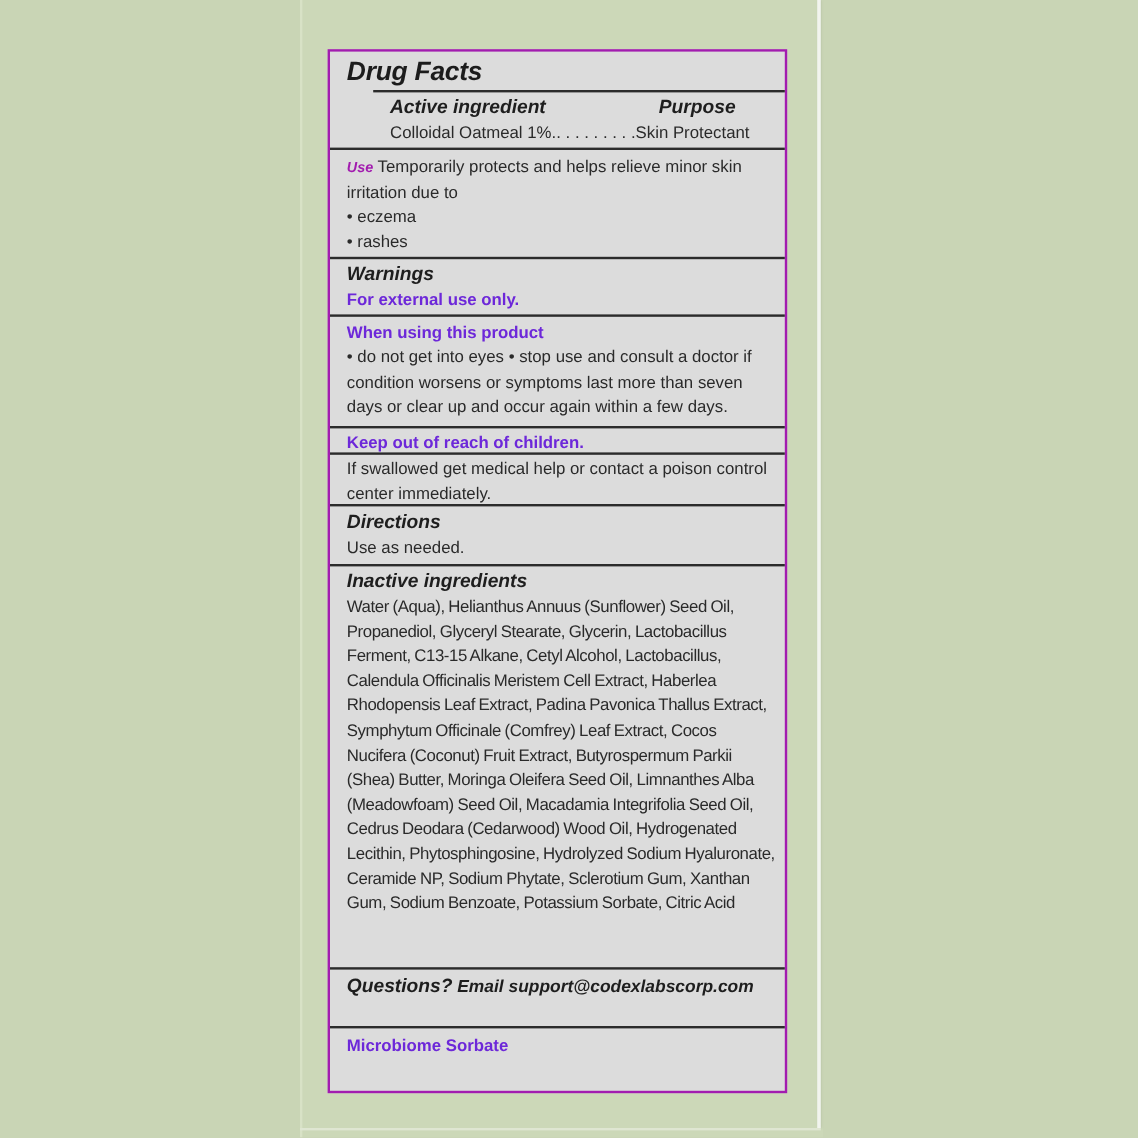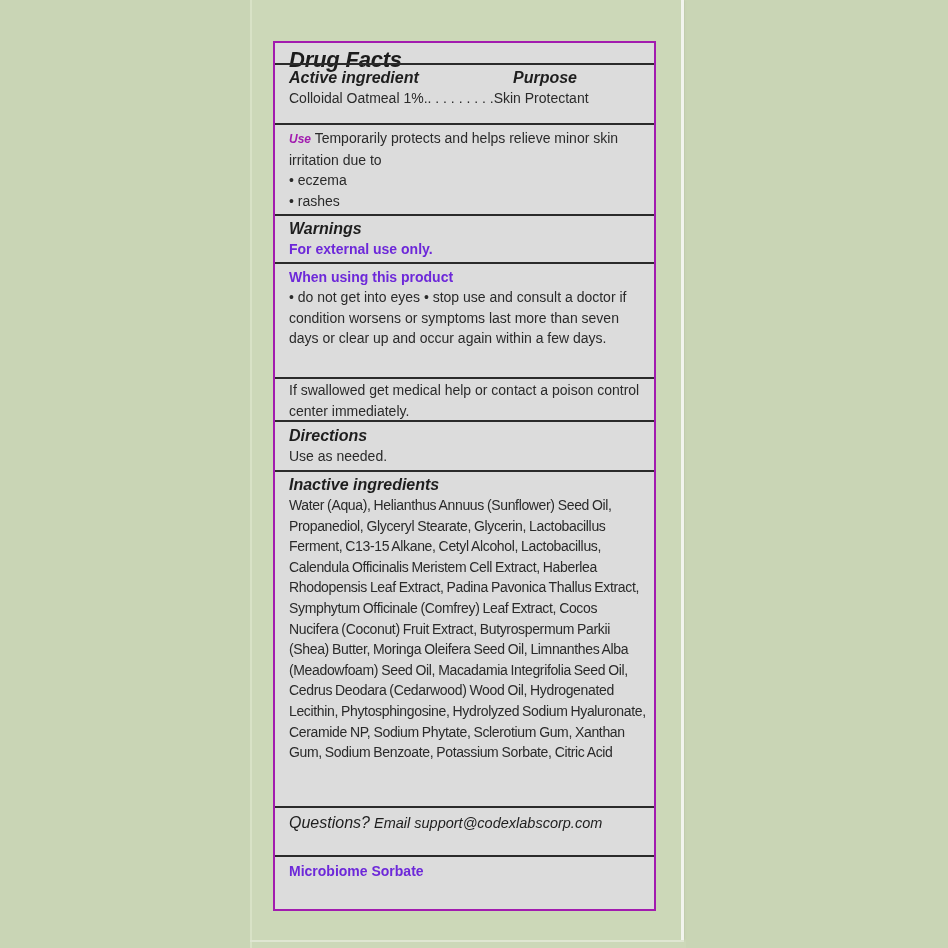--- a/index.html
+++ b/index.html
@@ -47,37 +47,37 @@
     }
     .hb {
       font-weight: bold; font-size: 14px; line-height: 20px; color: #6d28d9;
     }
     .t {
       font-size: 14px; line-height: 20.6px; color: #2a2a2a;
     }
     .row { display: flex; }
     .col1 { width: 224px; }
     .inline-h { font-weight: bold; font-style: italic; font-size: 12px; color: #a21caf; }
-    .qa { font-weight: normal; font-style: italic; font-size: 14.5px; line-height: 21px; color: #1e1e1e; }
+    .qa { font-weight: bold; font-style: italic; font-size: 14.5px; line-height: 21px; color: #1e1e1e; }
     .qa .big { font-size: 16px; }
   </style>
 </head>
 <body>
 
 <div class="panel"></div>
 <div class="panel-edge"></div>
 <div class="panel-bottom"></div>
 
 <div class="label">
 
   <div class="sec first" style="top:0; height:32px; padding-top:2px;">
     <div class="title">Drug Facts</div>
   </div>
 
-  <div class="sec" style="top:20px; height:46px; padding-top:3px;">
+  <div class="sec" style="top:32px; height:46px; padding-top:3px;margin-left:36px;">
     <div class="row">
       <div class="col1 h">Active ingredient</div>
       <div class="h">Purpose</div>
     </div>
     <div class="t" style="line-height:20px; white-space:nowrap;">
       <span>Colloidal Oatmeal 1%</span><span>.. . . . . . . . .</span><span>Skin Protectant</span>
     </div>
   </div>
 
   <div class="sec" style="top:80px; height:91px; padding-top:3px;">
@@ -92,20 +92,23 @@
   <div class="sec" style="top:171px; height:48px; padding-top:3px;">
     <div class="h">Warnings</div>
     <div class="hb">For external use only.</div>
   </div>
 
   <div class="sec" style="top:219px; height:93px; padding-top:3px;">
     <div class="hb">When using this product</div>
     <div class="t">• do not get into eyes • stop use and consult a doctor if condition worsens or symptoms last more than seven days or clear up and occur again within a few days.</div>
   </div>
 
+  <div class="sec" style="top:312px; height:22px; padding-top:1px;">
+    <div class="hb">Keep out of reach of children.</div>
+  </div>
   <div class="sec" style="top:334px; height:43px; padding-top:1px;">
     <div class="t">If swallowed get medical help or contact a poison control center immediately.</div>
   </div>
 
   <div class="sec" style="top:377px; height:50px; padding-top:4px;">
     <div class="h">Directions</div>
     <div class="t">Use as needed.</div>
   </div>
 
   <div class="sec" style="top:427px; height:336px; padding-top:3px;">

